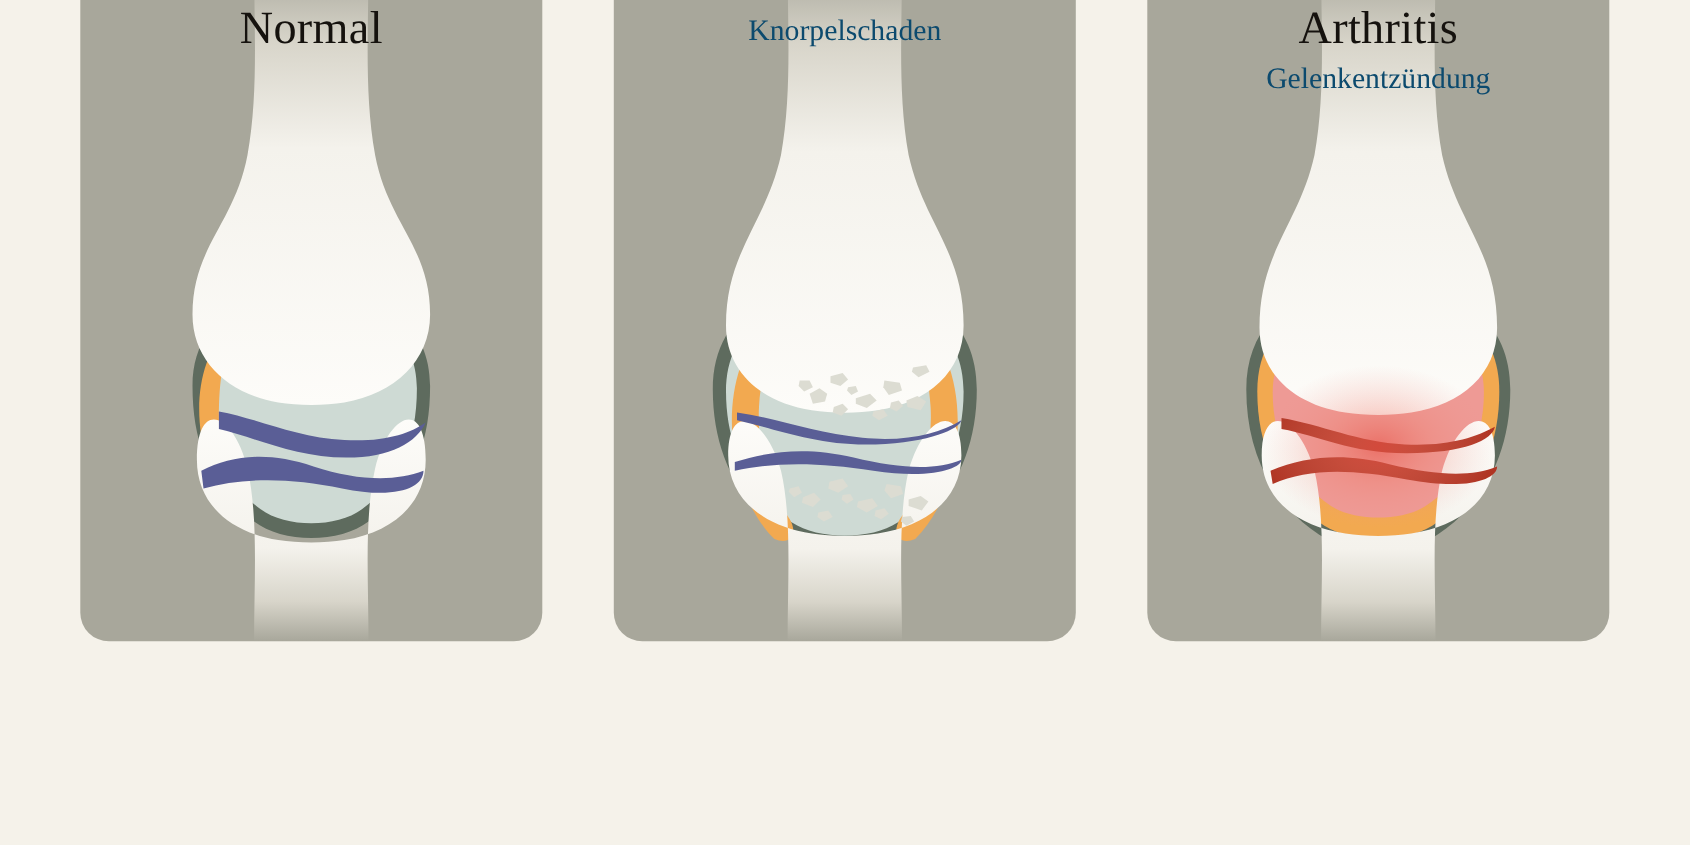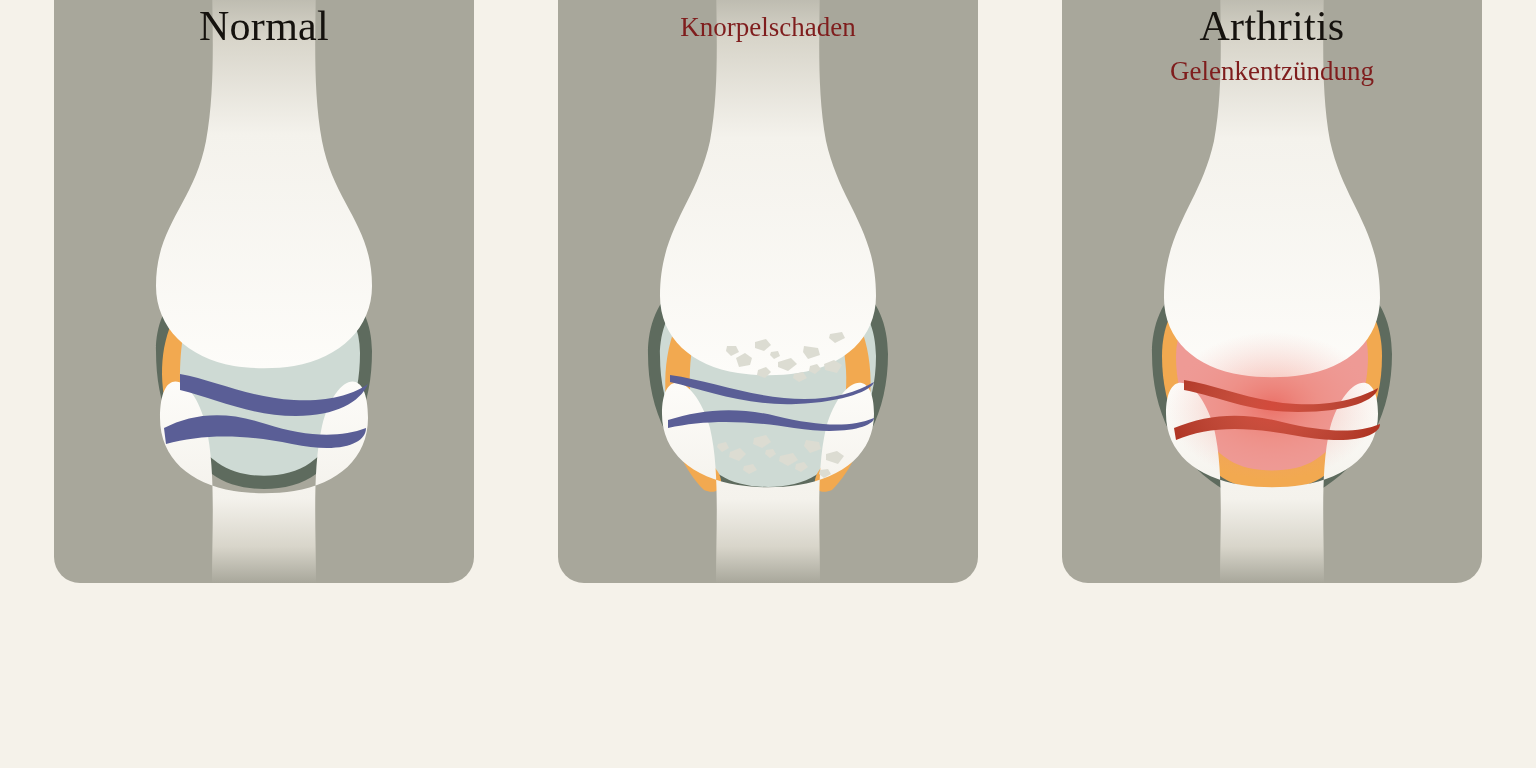--- a/index.html
+++ b/index.html
@@ -15,21 +15,21 @@
     font-family: "Liberation Serif", "DejaVu Serif", serif;
   }
 
   .board {
     position: relative;
     width: 1536px;
     height: 548px;
     display: flex;
     align-items: center;
     justify-content: center;
-    gap: 84px;
+    gap: 65px;
   }
 
   .card {
     position: relative;
     width: 420px;
     height: 617px;
     border-radius: 26px;
     background: #A8A79B;
     overflow: hidden;
     flex: 0 0 auto;
@@ -51,21 +51,21 @@
     font-weight: 400;
     letter-spacing: 0.3px;
     color: #15120E;
     line-height: 1.06;
   }
 
   .card-subtitle {
     font-family: "Liberation Serif", "DejaVu Serif", serif;
     font-size: 27px;
     font-weight: 400;
-    color: #7f1d1d;
+    color: #0c4a6e;
     margin-top: 9px;
     line-height: 1.1;
   }
 
   .figure-wrap {
     position: absolute;
     left: 0;
     top: 0;
     width: 100%;
     height: 100%;

